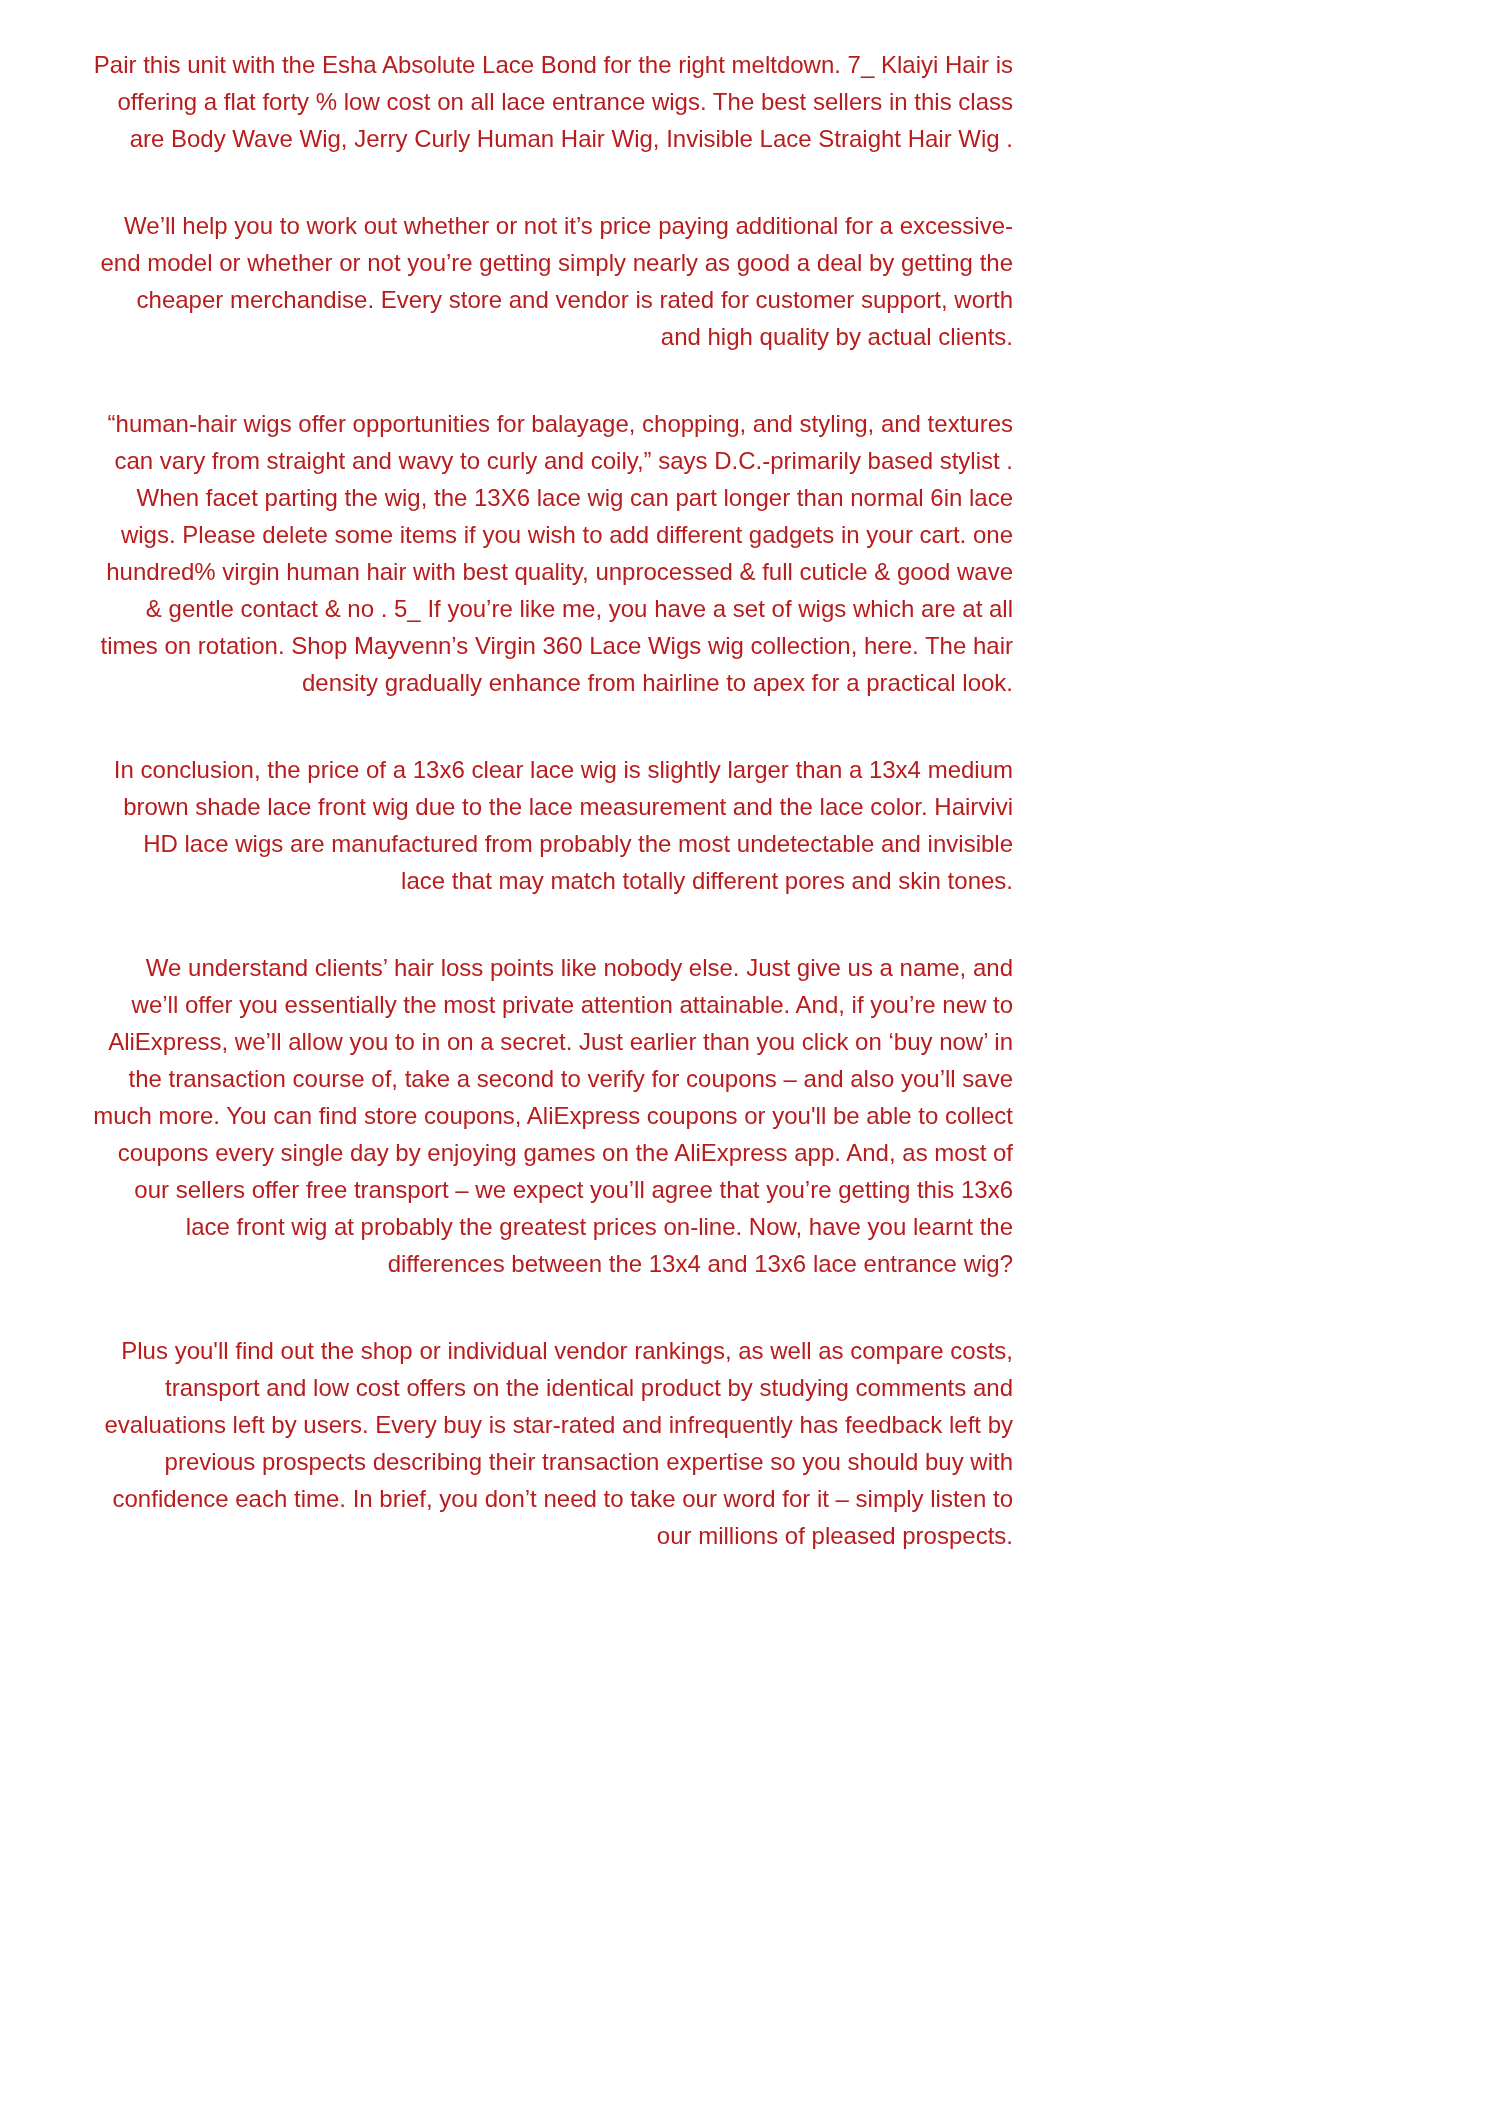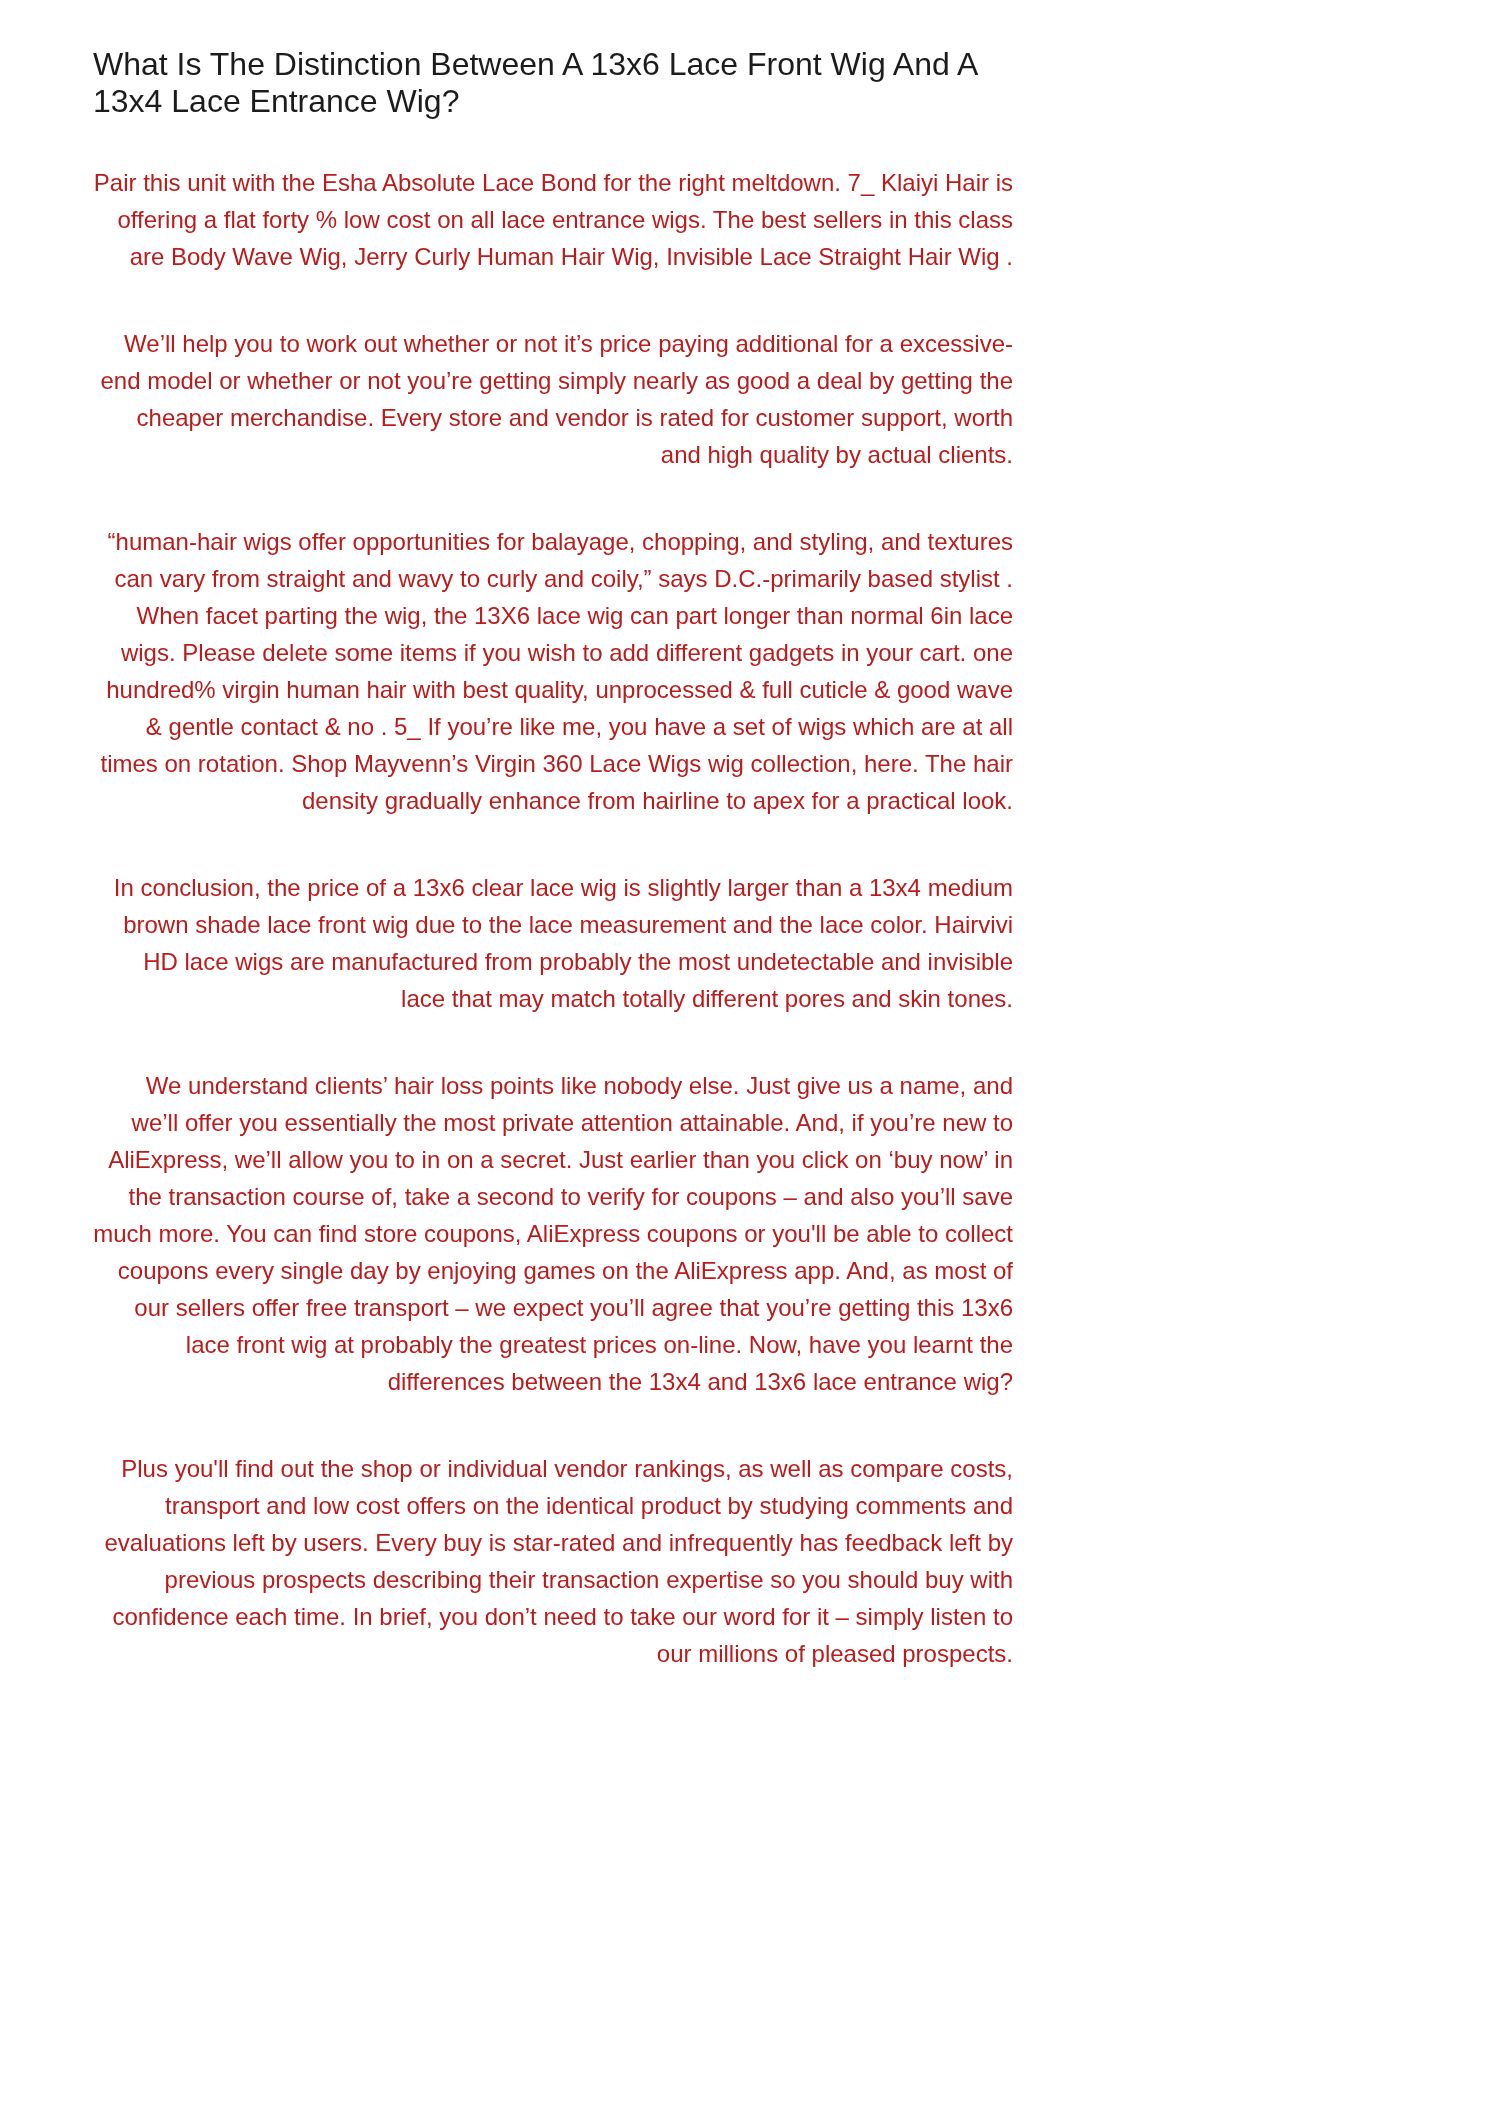--- a/index.html
+++ b/index.html
@@ -33,21 +33,20 @@
     max-width: 920px;
     margin: 0 0 50px 0;
     color: #b91c1c;
     text-align: right;
   }
 </style>
 </head>
 <body>
 
 <div class="page">
-  <h1 class="title">What Is The Distinction Between A 13x6 Lace Front Wig And A 13x4 Lace Entrance Wig?</h1>
 
   <p class="para">Pair this unit with the Esha Absolute Lace Bond for the right meltdown. 7_ Klaiyi Hair is offering a flat forty % low cost on all lace entrance wigs. The best sellers in this class are Body Wave Wig, Jerry Curly Human Hair Wig, Invisible Lace Straight Hair Wig .</p>
 
   <p class="para">We’ll help you to work out whether or not it’s price paying additional for a excessive-end model or whether or not you’re getting simply nearly as good a deal by getting the cheaper merchandise. Every store and vendor is rated for customer support, worth and high quality by actual clients.</p>
 
   <p class="para">“human-hair wigs offer opportunities for balayage, chopping, and styling, and textures can vary from straight and wavy to curly and coily,” says D.C.-primarily based stylist . When facet parting the wig, the 13X6 lace wig can part longer than normal 6in lace wigs. Please delete some items if you wish to add different gadgets in your cart. one hundred% virgin human hair with best quality, unprocessed &amp; full cuticle &amp; good wave &amp; gentle contact &amp; no . 5_ If you’re like me, you have a set of wigs which are at all times on rotation. Shop Mayvenn’s Virgin 360 Lace Wigs wig collection, here. The hair density gradually enhance from hairline to apex for a practical look.</p>
 
   <p class="para">In conclusion, the price of a 13x6 clear lace wig is slightly larger than a 13x4 medium brown shade lace front wig due to the lace measurement and the lace color. Hairvivi HD lace wigs are manufactured from probably the most undetectable and invisible lace that may match totally different pores and skin tones.</p>
 
   <p class="para">We understand clients’ hair loss points like nobody else. Just give us a name, and we’ll offer you essentially the most private attention attainable. And, if you’re new to AliExpress, we’ll allow you to in on a secret. Just earlier than you click on ‘buy now’ in the transaction course of, take a second to verify for coupons – and also you’ll save much more. You can find store coupons, AliExpress coupons or you'll be able to collect coupons every single day by enjoying games on the AliExpress app. And, as most of our sellers offer free transport – we expect you’ll agree that you’re getting this 13x6 lace front wig at probably the greatest prices on-line. Now, have you learnt the differences between the 13x4 and 13x6 lace entrance wig?</p>

